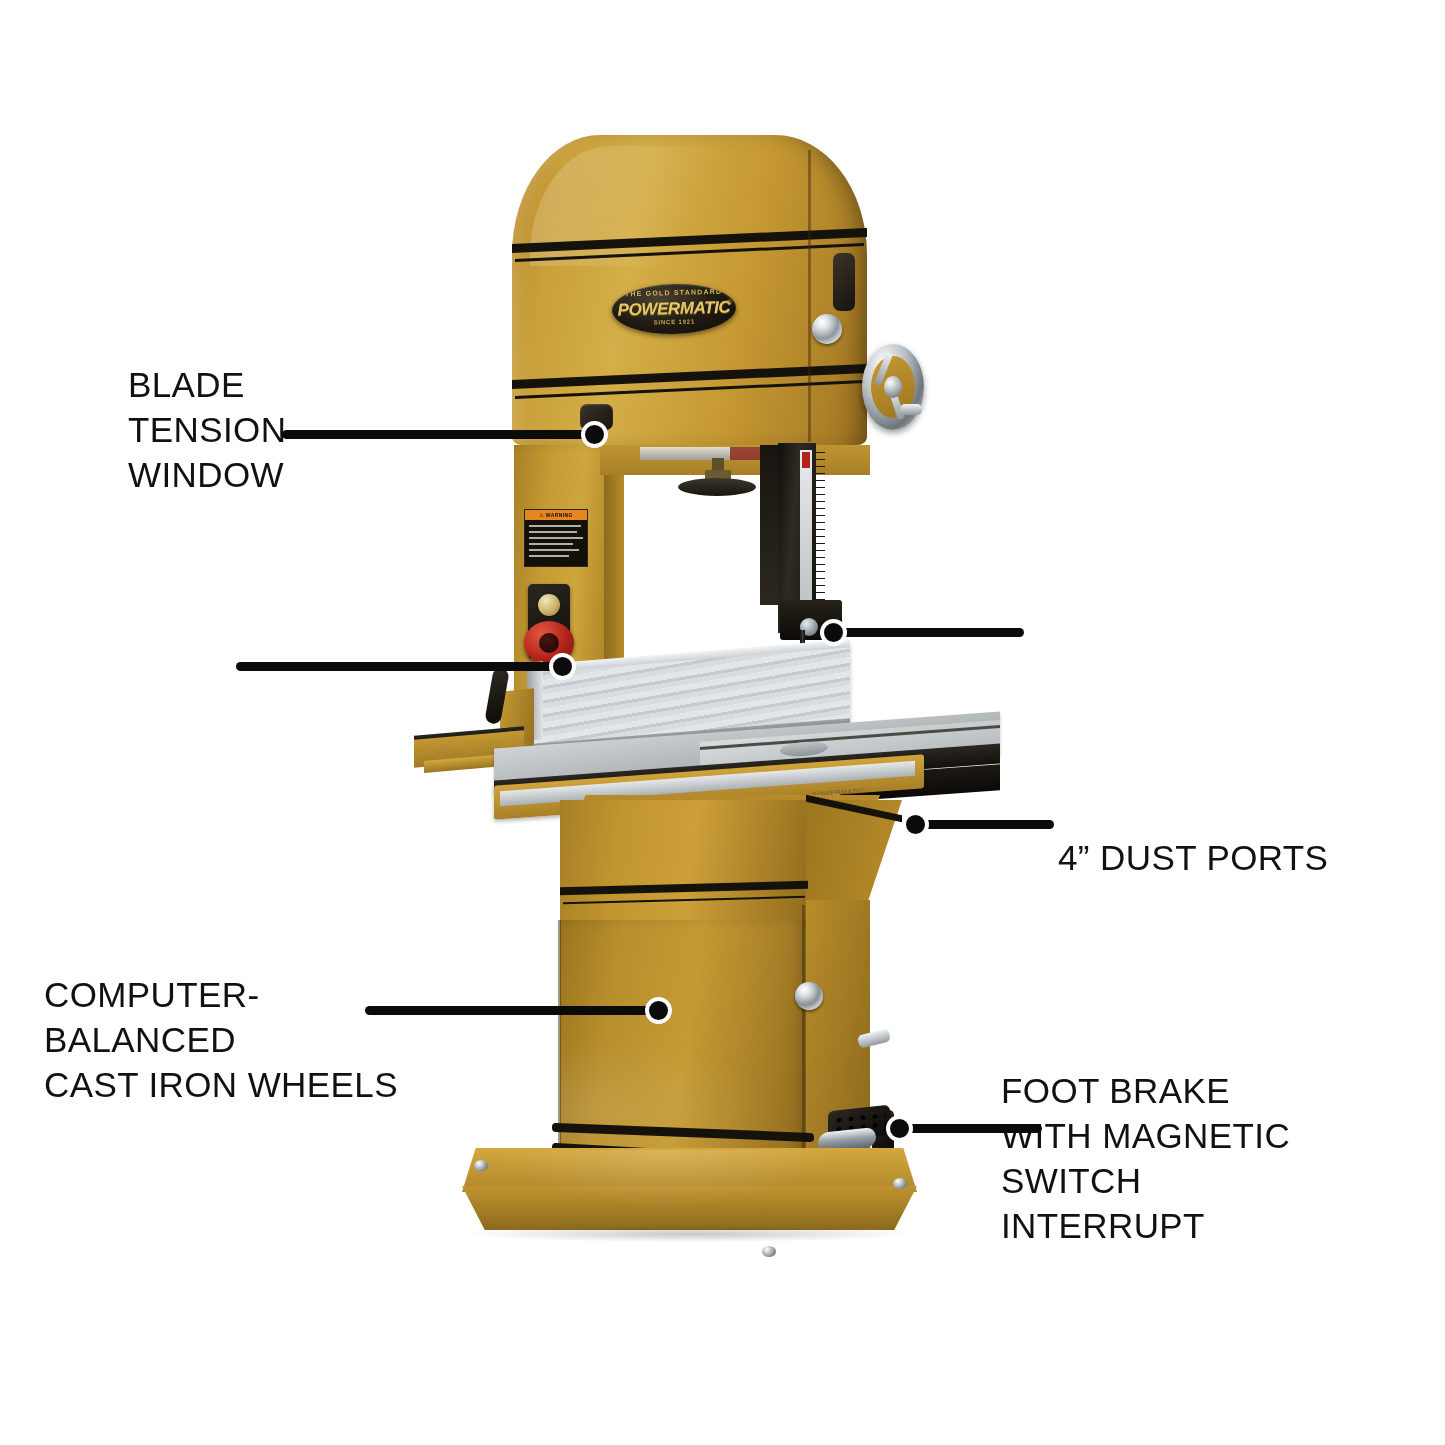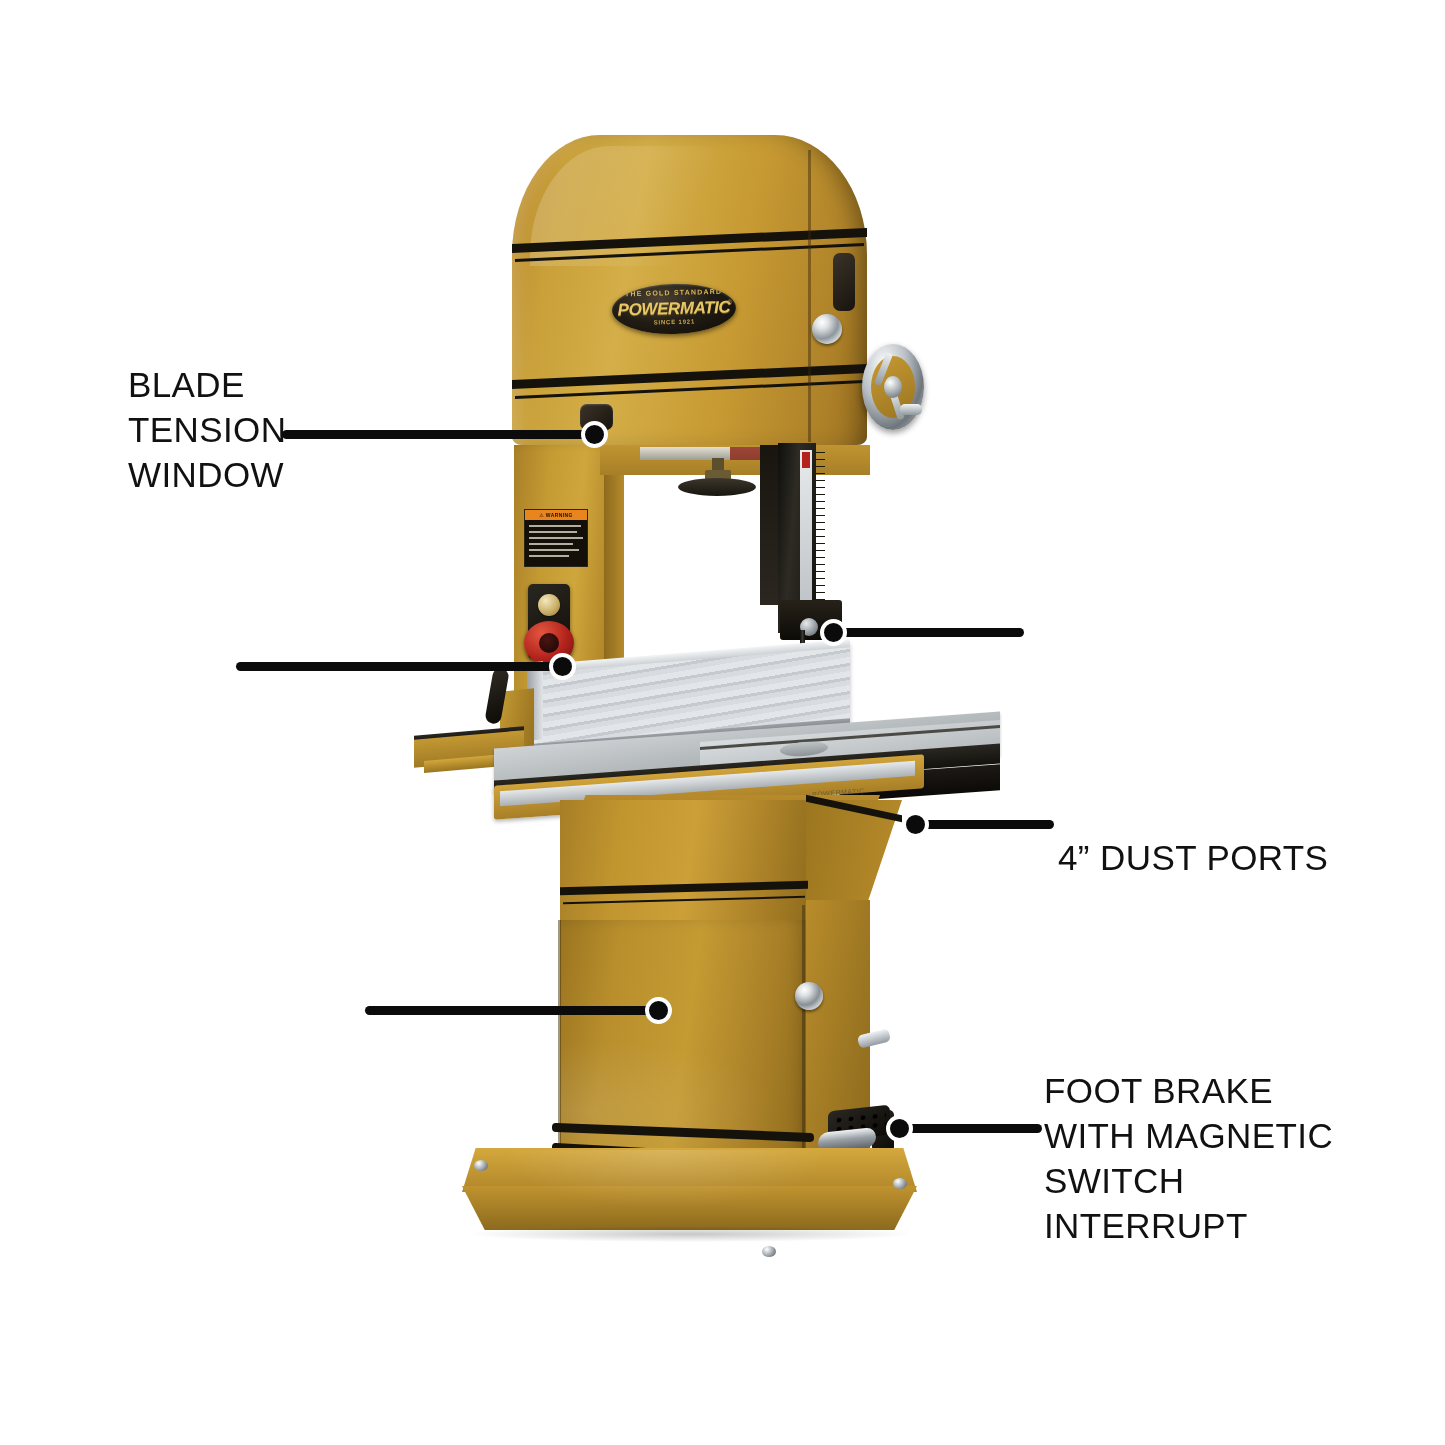--- a/index.html
+++ b/index.html
@@ -373,29 +373,31 @@
 
   <div class="callout left" style="left:128px;top:362px;width:270px;">BLADE
 TENSION
 WINDOW</div>
   <div class="leader" style="left:282px;top:430px;width:308px;"></div>
   <div class="dot" style="left:581px;top:421px;"></div>
 
   <div class="leader" style="left:236px;top:662px;width:322px;"></div>
   <div class="dot" style="left:549px;top:653px;"></div>
 
+  <div class="callout left" style="left:44px;top:972px;width:400px;">COMPUTER-BALANCED
+CAST IRON WHEELS</div>
   <div class="leader" style="left:365px;top:1006px;width:290px;"></div>
   <div class="dot" style="left:645px;top:997px;"></div>
 
   <div class="leader" style="left:834px;top:628px;width:190px;"></div>
   <div class="dot" style="left:820px;top:619px;"></div>
 
   <div class="callout right" style="left:1058px;top:804px;width:300px;margin-top:31px;">4” DUST PORTS</div>
   <div class="leader" style="left:918px;top:820px;width:136px;"></div>
   <div class="dot" style="left:902px;top:811px;"></div>
 
-  <div class="callout right" style="left:1044px;top:1068px;width:330px;">FOOT BRAKE
+  <div class="callout right" style="left:1001px;top:1068px;width:330px;">FOOT BRAKE
 WITH MAGNETIC
 SWITCH INTERRUPT</div>
   <div class="leader" style="left:900px;top:1124px;width:142px;"></div>
   <div class="dot" style="left:886px;top:1115px;"></div>
 
 </div>
 
 </body></html>

